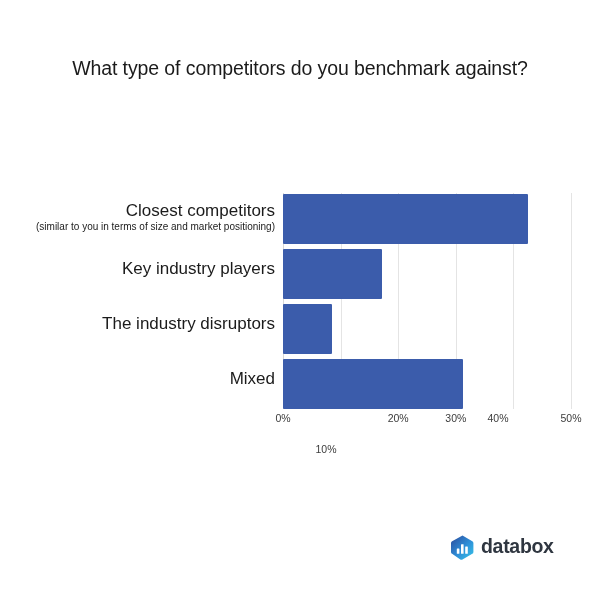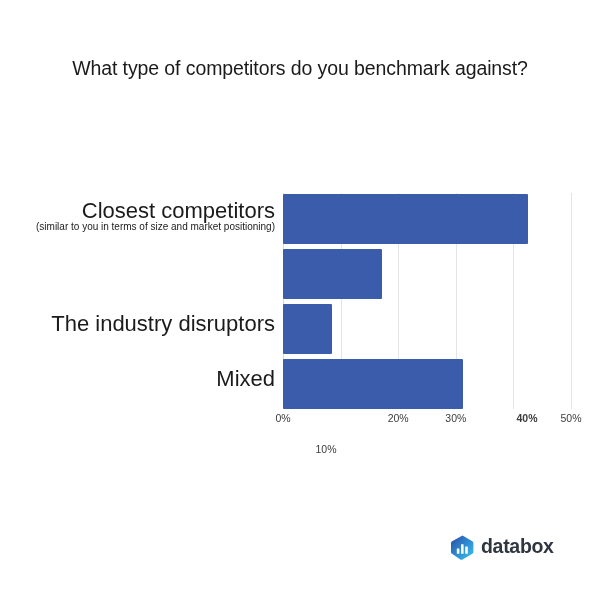--- a/index.html
+++ b/index.html
@@ -84,21 +84,21 @@
   }
   .cat-label {
     position: absolute;
     right: 0;
     width: 245px;
     text-align: right;
     color: #1b1b1b;
   }
   .cat-label .cat-main {
     display: block;
-    font-size: 22px;
+    font-size: 17px;
     line-height: 20px;
     white-space: nowrap;
   }
   .cat-label .cat-sub {
     display: block;
     font-size: 10px;
     line-height: 12px;
     color: #1b1b1b;
     white-space: nowrap;
   }
@@ -143,20 +143,23 @@
 <body>
 
 <div class="chart-card">
 
   <div class="chart-title">What type of competitors do you benchmark against?</div>
 
   <div class="cat-labels">
     <div class="cat-label" style="top:8px;">
       <span class="cat-main">Closest competitors</span>
       <span class="cat-sub">(similar to you in terms of size and market positioning)</span>
+    </div>
+    <div class="cat-label" style="top:66px;">
+      <span class="cat-main">Key industry players</span>
     </div>
     <div class="cat-label" style="top:176px;">
       <span class="cat-main">Mixed</span>
     </div>
     <div class="cat-label" style="top:121px;">
       <span class="cat-main">The industry disruptors</span>
     </div>
   </div>
 
   <div class="plot">
@@ -183,21 +186,21 @@
         <div class="bar" style="background: rgb(59, 92, 171);"></div>
       </div>
     </div>
   </div>
 
   <div class="x-ticks">
     <span class="x-tick" style="left:0px;">0%</span>
     <span class="x-tick" style="left: 43px; margin-top: 31px;">10%</span>
     <span class="x-tick" style="left: 115.2px;">20%</span>
     <span class="x-tick" style="left: 172.8px;">30%</span>
-    <span class="x-tick" style="left: 244px; font-weight: bold;">40%</span>
+    <span class="x-tick" style="left: 215px;">40%</span>
     <span class="x-tick" style="left:288px;">50%</span>
   </div>
 
   <div class="logo">
     <span>
       <svg class="logo-mark" viewBox="0 0 23 25" xmlns="http://www.w3.org/2000/svg">
         <defs>
           <linearGradient id="dbgrad" x1="0" y1="0" x2="1" y2="1">
             <stop offset="0%" stop-color="#2b4a9b"></stop>
             <stop offset="55%" stop-color="#2f8fd8"></stop>

